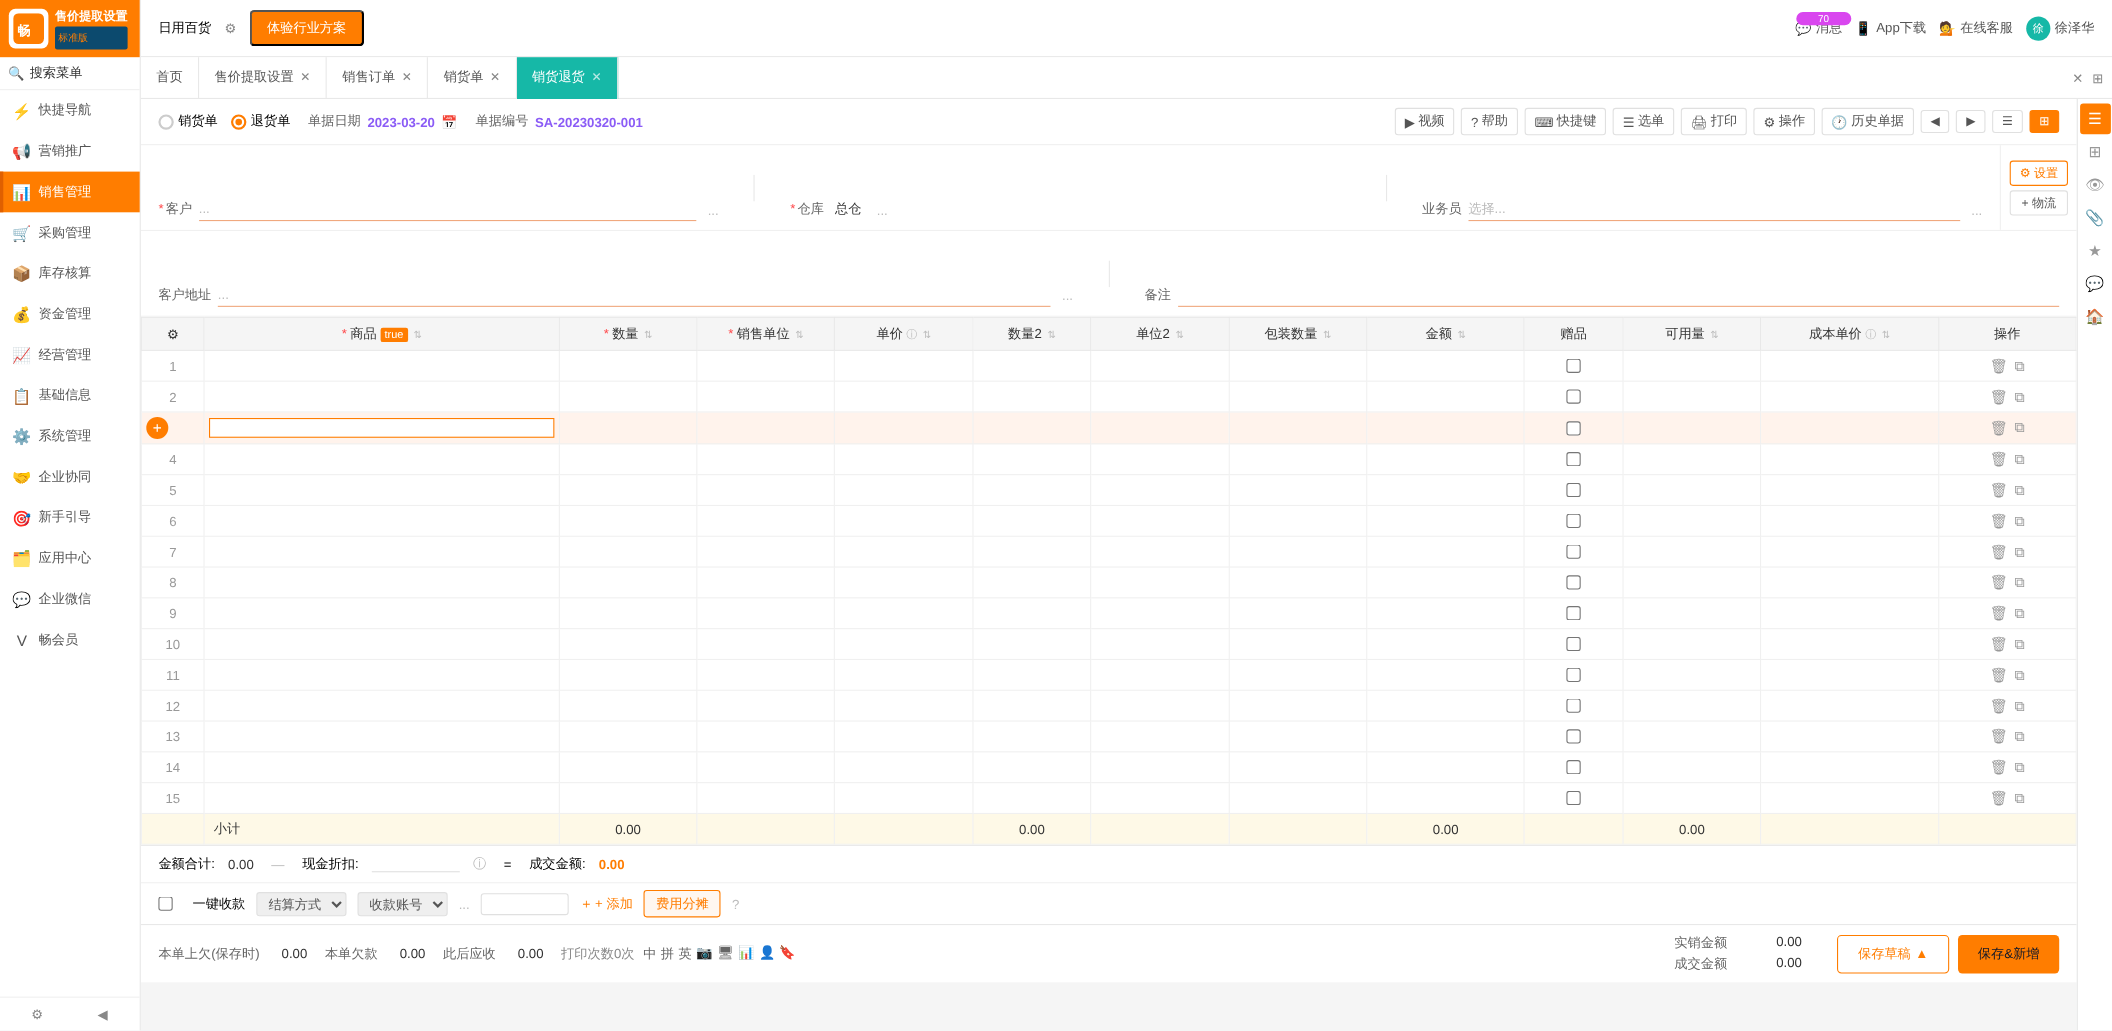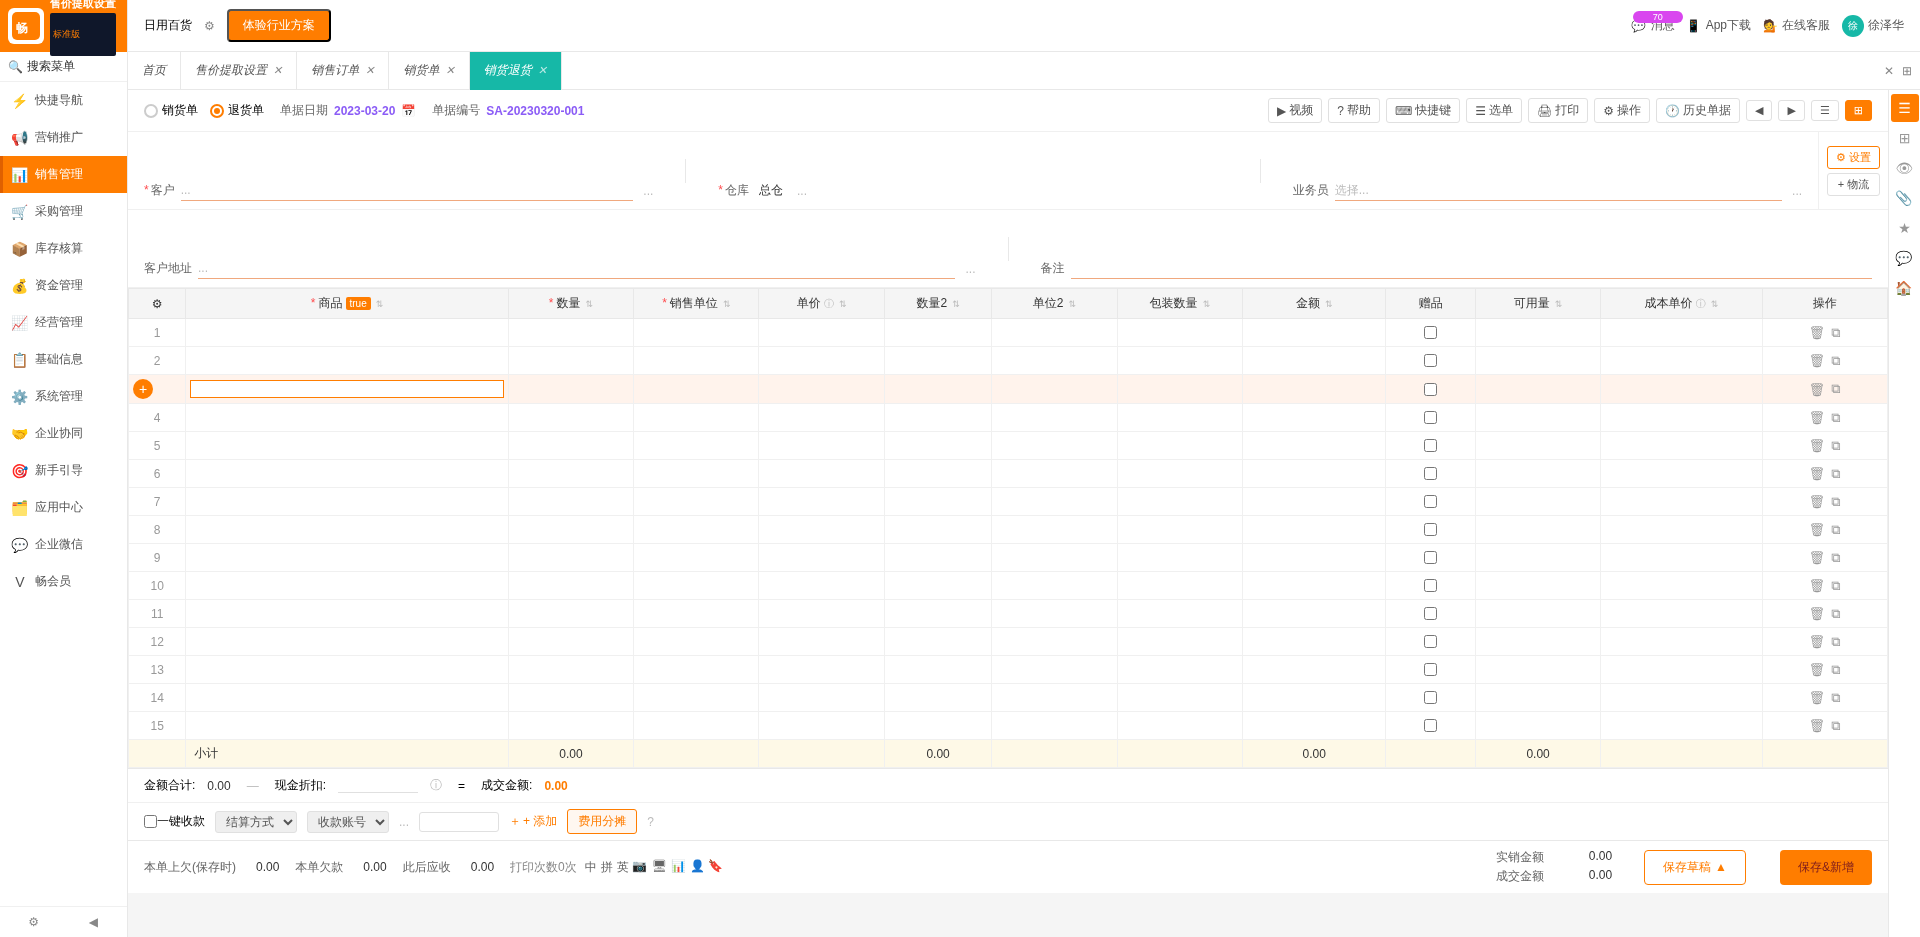--- a/index.html
+++ b/index.html
@@ -3,42 +3,42 @@
   <meta charset="utf-8">
   <style>
     * { box-sizing: border-box; margin: 0; padding: 0; font-family: 'Microsoft YaHei', Arial, sans-serif; font-size: 12px; }
     body { background: #f0f2f5; display: flex; height: 937px; overflow: hidden; }
 
     
     .sidebar { width: 128px; background: #fff; display: flex; flex-direction: column; border-right: 1px solid #e8e8e8; flex-shrink: 0; }
     .sidebar-logo { background: #ff7d00; color: #fff; padding: 8px; display: flex; align-items: center; gap: 6px; height: 52px; }
     .sidebar-logo-icon { width: 36px; height: 36px; background: #fff; border-radius: 6px; display: flex; align-items: center; justify-content: center; }
     .sidebar-logo-icon svg { width: 28px; height: 28px; }
-    .sidebar-logo-badge { background: #0f172a; color: #ff7d00; font-size: 9px; border-radius: 2px; padding: 15px 3px; }
+    .sidebar-logo-badge { background: #0c4a6e; color: #ff7d00; font-size: 9px; border-radius: 2px; padding: 4px 3px; }
     .sidebar-search { padding: 6px 8px; display: flex; align-items: center; gap: 4px; cursor: pointer; color: #333; border-bottom: 1px solid #f0f0f0; }
     .sidebar-nav-item { display: flex; align-items: center; gap: 6px; padding: 10px 8px; cursor: pointer; color: #555; border-left: 3px solid transparent; }
     .sidebar-nav-item.active { background: #ff7d00; color: #fff; border-left-color: #e06000; }
     .sidebar-nav-item .nav-icon { font-size: 14px; width: 18px; text-align: center; }
     .sidebar-nav-item .nav-label { font-size: 12px; }
     .sidebar-bottom { margin-top: auto; padding: 8px; display: flex; gap: 8px; border-top: 1px solid #f0f0f0; }
     .sidebar-bottom-btn { flex: 1; display: flex; flex-direction: column; align-items: center; cursor: pointer; color: #888; font-size: 10px; gap: 2px; }
 
     
     .main { flex: 1; display: flex; flex-direction: column; overflow: hidden; }
 
     
     .top-header { background: #fff; height: 52px; display: flex; align-items: center; padding: 0 16px; border-bottom: 1px solid #e8e8e8; gap: 12px; }
     .header-action-btn { display: flex; align-items: center; gap: 4px; cursor: pointer; color: #555; font-size: 12px; }
     .experience-btn { background: #ff7d00; color: #fff; padding: 6px 14px; border-radius: 4px; cursor: pointer; font-size: 12px; }
     .msg-badge { position: relative; display: inline-flex; }
     .badge-count { position: absolute; top: -6px; right: -8px; background: #d946ef; color: #fff; border-radius: 8px; font-size: 9px; padding: 1px 20px; margin-left: 45px; }
 
     
     .tab-bar { background: #fff; border-bottom: 1px solid #e8e8e8; display: flex; align-items: center; padding: 0 0; height: 38px; }
-    .tab-item { padding: 0 14px; height: 38px; display: flex; align-items: center; gap: 4px; cursor: pointer; color: #555; font-size: 13px; border-right: 1px solid #e8e8e8; white-space: nowrap; font-style: italic; }
+    .tab-item { padding: 0 14px; height: 38px; display: flex; align-items: center; gap: 4px; cursor: pointer; color: #555; font-size: 13px; border-right: 1px solid #e8e8e8; white-space: nowrap; }
     .tab-item.active { background: #16b8a7; color: #fff; }
     .tab-close { font-size: 11px; color: inherit; margin-left: 2px; opacity: 0.7; }
     .tab-bar-actions { margin-left: auto; display: flex; align-items: center; padding: 0 8px; gap: 8px; }
 
     
     .content { flex: 1; display: flex; overflow: hidden; }
     .page-main { flex: 1; overflow-y: auto; padding: 0; background: #f5f5f5; }
 
     
     .form-container { background: #fff; margin: 0; padding: 0; }
@@ -79,30 +79,30 @@
     .add-row-btn { width: 20px; height: 20px; background: #ff7d00; color: #fff; border-radius: 50%; display: flex; align-items: center; justify-content: center; cursor: pointer; font-size: 14px; line-height: 1; }
     .checkbox-cell { display: flex; align-items: center; justify-content: center; }
     .checkbox-cell input[type=checkbox] { width: 13px; height: 13px; cursor: pointer; }
     .action-icons { display: flex; align-items: center; justify-content: center; gap: 6px; }
     .action-icon { cursor: pointer; color: #999; font-size: 13px; }
 
     
     .bottom-summary { background: #fff; padding: 8px 16px; border-top: 1px solid #e8e8e8; display: flex; align-items: center; gap: 12px; }
 
     .payment-row { background: #fff; padding: 6px 16px; border-top: 1px solid #f0f0f0; display: flex; align-items: center; gap: 10px; }
-    .payment-checkbox { display: flex; align-items: center; gap: 0; cursor: pointer; }
+    .payment-checkbox { display: flex; align-items: center; gap: 18px; cursor: pointer; }
     .payment-select { border: 1px solid #e0e0e0; border-radius: 3px; padding: 2px 6px; color: #555; cursor: pointer; }
     .payment-input { border: 1px solid #e0e0e0; border-radius: 3px; padding: 2px 6px; color: #555; width: 80px; }
     .add-btn { background: transparent; border: none; color: #ff7d00; cursor: pointer; font-size: 12px; display: flex; align-items: center; gap: 2px; }
     .split-btn { background: #fff7f0; border: 1px solid #ff7d00; color: #ff7d00; border-radius: 3px; padding: 3px 10px; cursor: pointer; font-size: 12px; }
     .status-item { display: flex; align-items: center; gap: 20px; color: #666; }
     .status-value { color: #333; }
 
     .save-actions { display: flex; gap: 8px; }
-    .save-btn { background: #ff7d00; color: #7f1d1d; border: none; border-radius: 4px; padding: 8px 18px; cursor: pointer; font-size: 13px; display: flex; align-items: center; gap: 4px; margin-left: 26px; }
+    .save-btn { background: #ff7d00; color: #0f172a; border: none; border-radius: 4px; padding: 8px 18px; cursor: pointer; font-size: 13px; display: flex; align-items: center; gap: 4px; }
     .save-draft-btn { background: #fff; color: #ff7d00; border: 1px solid #ff7d00; border-radius: 4px; padding: 8px 18px; cursor: pointer; font-size: 13px; display: flex; align-items: center; gap: 4px; }
 
     .right-panel { width: 32px; background: #fff; border-left: 1px solid #e8e8e8; display: flex; flex-direction: column; align-items: center; padding: 4px 0; gap: 2px; }
     .right-panel-btn { width: 28px; height: 28px; display: flex; align-items: center; justify-content: center; cursor: pointer; color: #999; font-size: 14px; border-radius: 3px; }
     .right-panel-btn.active { background: #ff7d00; color: #fff; }
     .total-row { display: flex; gap: 8px; font-size: 12px; }
     .total-label { color: #666; }
     .total-value { color: #333; font-weight: 500; min-width: 60px; text-align: right; }
     .required-star { color: #ff4d4f; }
 

